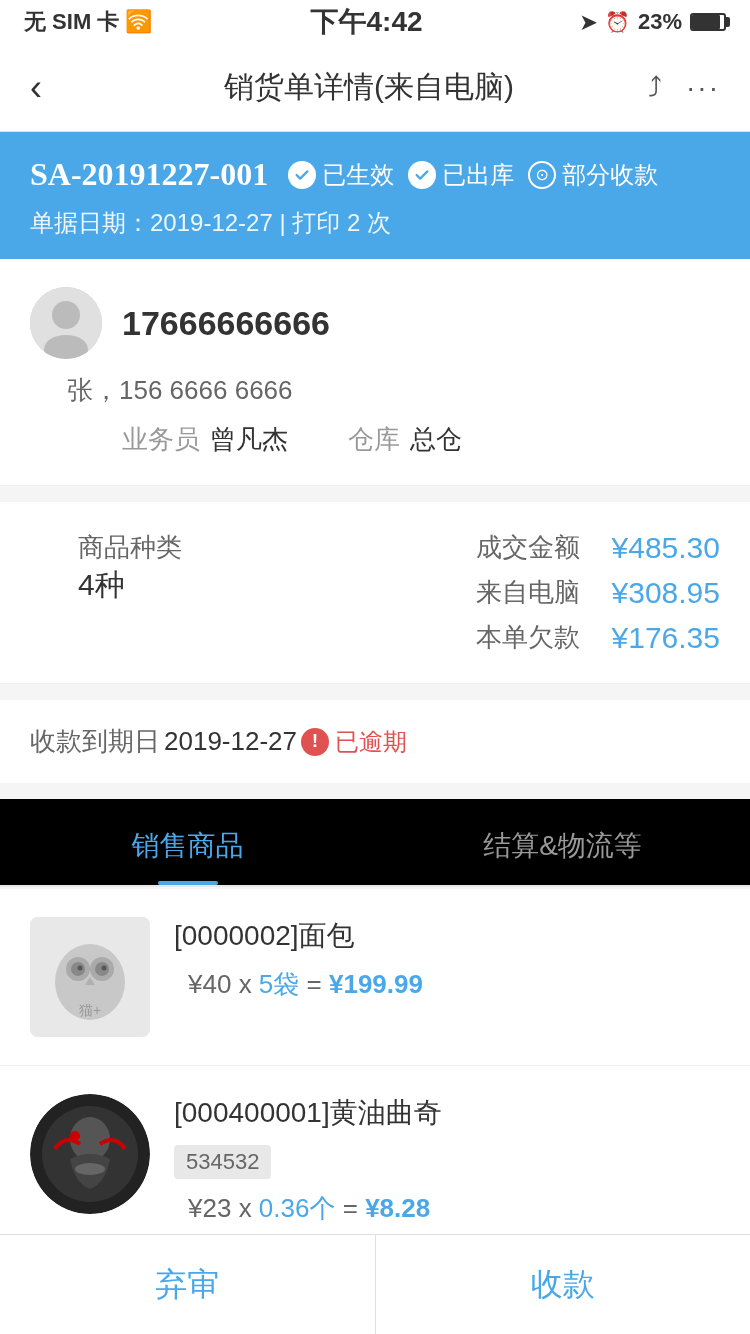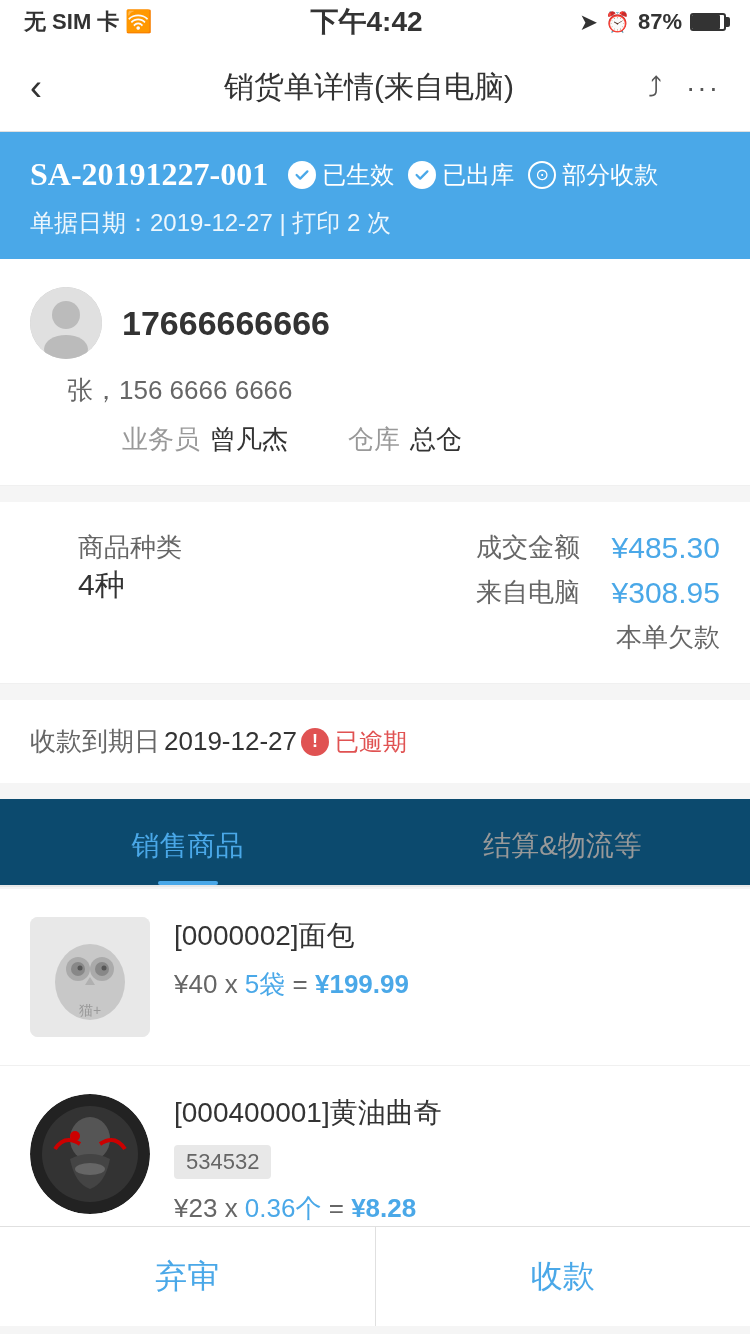--- a/index.html
+++ b/index.html
@@ -210,21 +210,21 @@
       color: #fff;
       display: flex;
       align-items: center;
       justify-content: center;
       font-size: 18px;
       font-weight: 700;
     }
 
     
     .tabs-section {
-      background: #0c4a6e;
+      background: #000000;
       margin-top: 16px;
       border-bottom: 2px solid #e8e8e8;
     }
     .tabs-row {
       display: flex;
     }
     .tab-item {
       flex: 1;
       text-align: center;
       padding: 28px 0 20px;
@@ -275,28 +275,28 @@
     .product-name { font-size: 28px; color: #333; margin-bottom: 12px; font-weight: 500; }
     .product-batch {
       display: inline-block;
       background: #e8e8e8;
       color: #666;
       font-size: 22px;
       padding: 4px 12px;
       border-radius: 4px;
       margin-bottom: 12px;
     }
-    .product-price { font-size: 26px; color: #666; }
+    .product-price { font-size: 26px; color: #666; margin-left: 14px; }
     .product-price .qty { color: #4aa8e8; }
     .product-price .total { color: #4aa8e8; font-weight: 600; }
 
     
     .bottom-bar {
       position: fixed;
-      bottom: 8px;
+      bottom: 0;
       left: 0;
       width: 750px;
       height: 100px;
       background: #fff;
       border-top: 1px solid #e0e0e0;
       display: flex;
       align-items: center;
     }
     .bottom-btn {
       flex: 1;
@@ -314,21 +314,21 @@
 <body>
 
 <div class="status-bar">
   <div class="status-left">
     <span style="font-size:22px;">无 SIM 卡  🛜</span>
   </div>
   <div class="status-center">下午4:42</div>
   <div class="status-right">
     <span style="font-size:20px;">➤</span>
     <span style="font-size:20px;">⏰</span>
-    <span style="font-size:22px;">87%</span>
+    <span style="font-size:22px;">23%</span>
     <span style="display:inline-block;width:36px;height:18px;border:2px solid #333;border-radius:3px;position:relative;font-size:0;">
       <span style="display:block;width:87%;height:100%;background:#333;border-radius:1px;"></span>
       <span style="position:absolute;right:-6px;top:50%;transform:translateY(-50%);width:4px;height:10px;background:#333;border-radius:0 2px 2px 0;"></span>
     </span>
   </div>
 </div>
 
 <div class="nav-bar">
   <div class="nav-back">‹</div>
   <div class="nav-title">销货单详情(来自电脑)</div>
@@ -401,20 +401,21 @@
       <div class="stats-right-row">
         <span class="stats-right-label">成交金额</span>
         <span class="stats-right-value">¥485.30</span>
       </div>
       <div class="stats-right-row">
         <span class="stats-right-label">来自电脑</span>
         <span class="stats-right-value">¥308.95</span>
       </div>
       <div class="stats-right-row">
         <span class="stats-right-label">本单欠款</span>
+        <span class="stats-right-value">¥176.35</span>
       </div>
     </div>
   </div>
 </div>
 
 <div class="due-section">
   <span class="due-label">收款到期日</span>
   <span class="due-date">2019-12-27</span>
   <div class="overdue-badge">
     <div class="overdue-icon">!</div>

